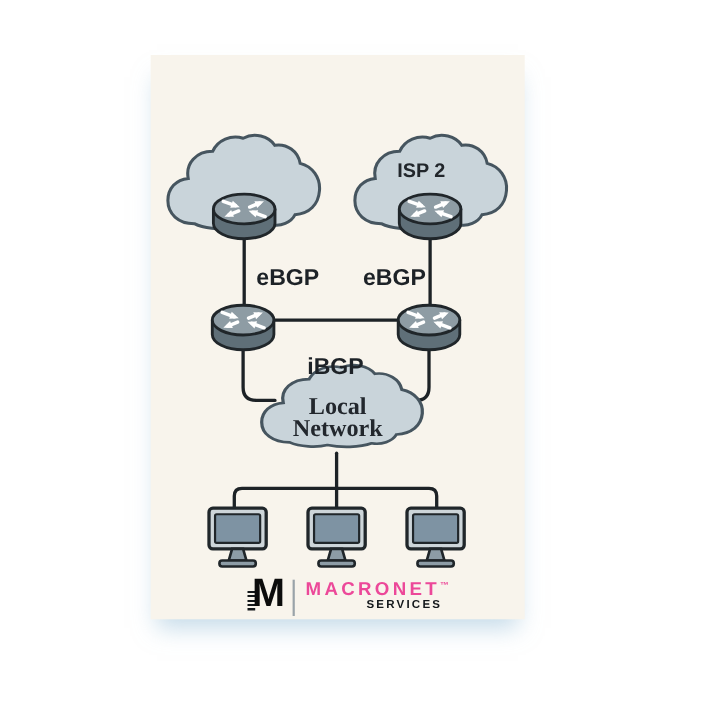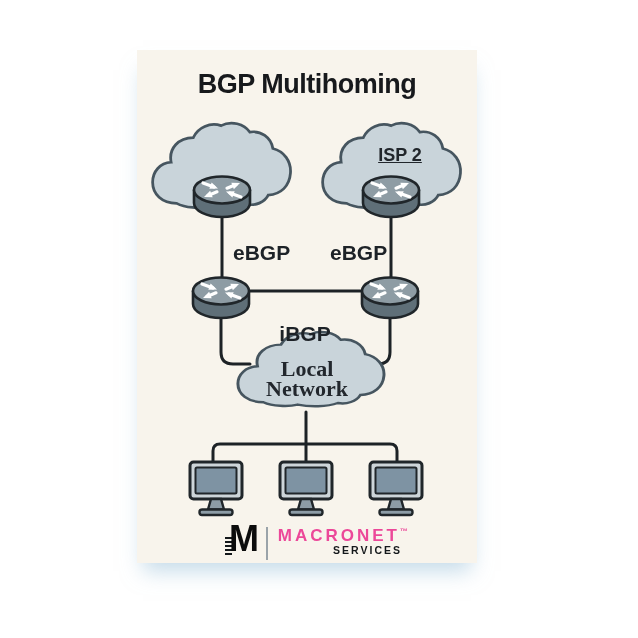--- a/index.html
+++ b/index.html
@@ -15,21 +15,21 @@
     box-shadow:0 14px 20px -6px rgba(150,190,215,0.55);
   }
   .diagram-svg{position:absolute;left:0;top:0;width:638px;height:638px;}
   .lbl{position:absolute;color:#1b2025;}
   .title{
     left:137px;top:69px;width:340px;text-align:center;
     font-size:27px;font-weight:800;letter-spacing:-0.5px;color:#17191c;
   }
   .cloud-label{font-size:18px;font-weight:800;text-align:center;width:100px;color:#21262b;}
   .isp1-label{left:173px;top:145px;}
-  .isp2-label{left:350px;top:145px;text-decoration:underline;}
+  .isp2-label{left:333px;top:145px;}
   .link-label{font-size:21px;font-weight:700;color:#1d2227;}
   .ebgp-left{left:233px;top:241px;}
   .ebgp-right{left:330px;top:241px;width:50px;text-align:right;}
   .ibgp{left:275px;top:302px;width:60px;text-align:center;margin-top:20px;}
   .local-label{
     left:247px;top:359px;width:120px;text-align:center;
     font-size:22px;font-weight:800;line-height:20px;white-space:pre-line;color:#22272d;font-family:Liberation Serif, serif;
   }
   .logo{position:absolute;left:0;top:0;}
   .logo-mark{
@@ -122,21 +122,20 @@
     <g stroke="#1d2226" stroke-width="3" fill="none" stroke-linecap="round">
       <path d="M 306,412 L 306,462"></path>
       <path d="M 213,462 L 213,451 Q 213,444 220,444 L 390,444 Q 397,444 397,451 L 397,462"></path>
     </g>
 
     <use href="#pc" transform="translate(216,462)"></use>
     <use href="#pc" transform="translate(306,462)"></use>
     <use href="#pc" transform="translate(396,462)"></use>
   </svg>
 
-  <div class="lbl title">BGP Multihoming</div>
   <div class="lbl cloud-label isp2-label">ISP 2</div>
   <div class="lbl link-label ebgp-left">eBGP</div>
   <div class="lbl link-label ebgp-right">eBGP</div>
   <div class="lbl link-label ibgp">iBGP</div>
   <div class="lbl local-label">Local
 Network</div>
 
   <div class="logo">
     <div class="logo-stripes"></div>
     <div class="logo-mark">M</div>

